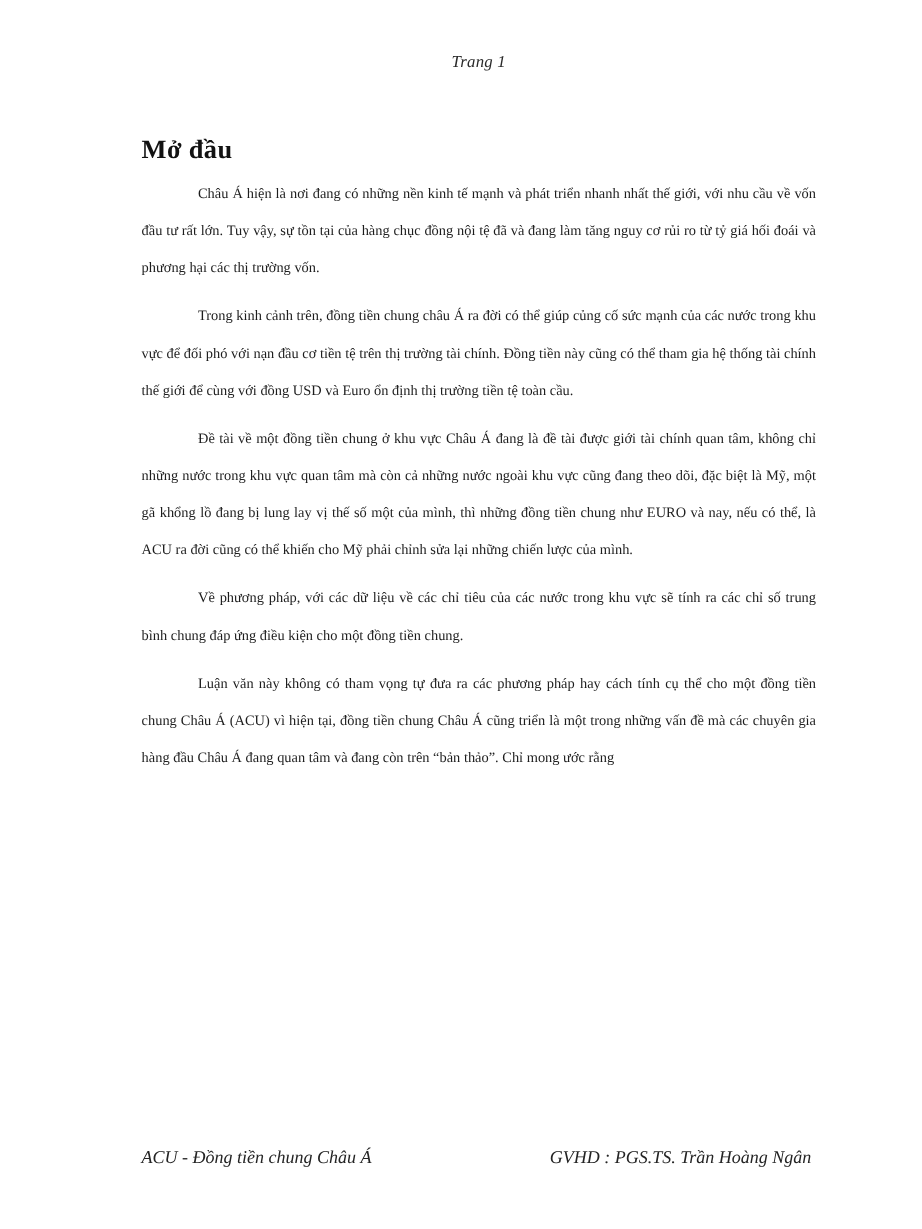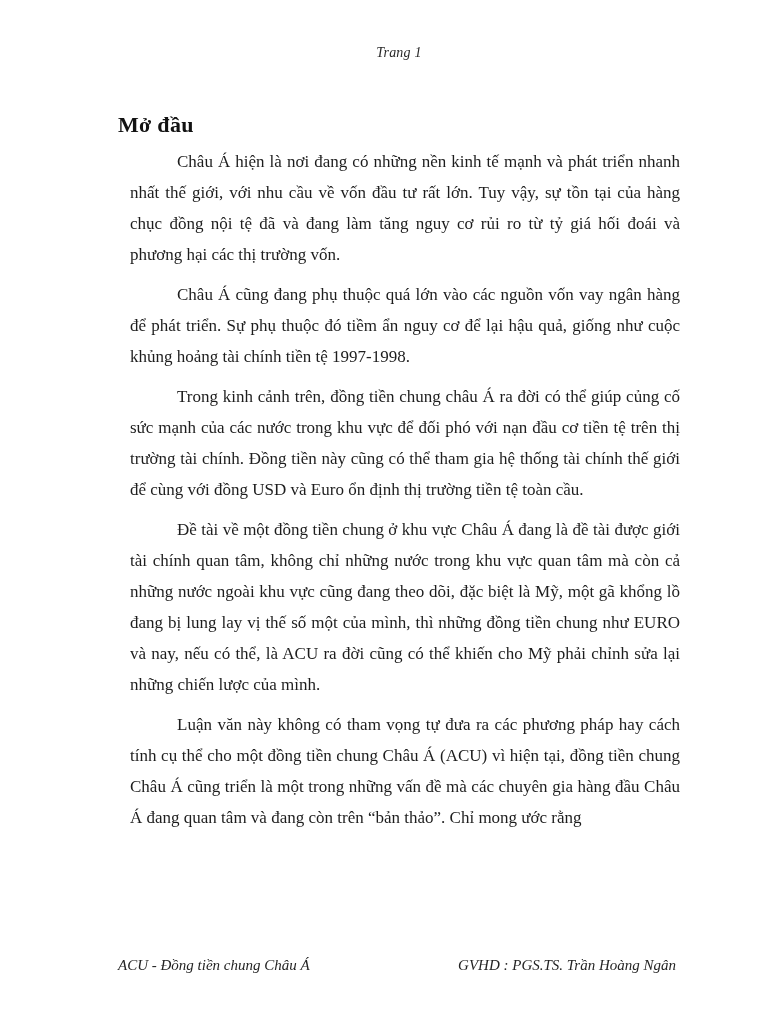--- a/index.html
+++ b/index.html
@@ -47,22 +47,22 @@
 
   
   .body-column {
     position: absolute;
     top: 146px;
     left: 118px;
     width: 562px;
   }
 
   .body-paragraph {
-    margin: 0 0 9px 12px;
-    font-size: 17px;
+    margin: 0 0 9px 0;
+    font-size: 12px;
     line-height: 31px;
     text-align: justify;
     text-indent: 47px;
     color: #1d1d1d;
     
     -webkit-font-smoothing: antialiased;
   }
 
   .body-paragraph:last-child {
     margin-bottom: 0;
@@ -97,23 +97,23 @@
 <div class="page">
 
   <div class="page-header">
     <span>Trang 1</span>
   </div>
 
   <h1 class="doc-title">Mở đầu</h1>
 
   <div class="body-column">
     <p class="body-paragraph">Châu Á hiện là nơi đang có những nền kinh tế mạnh và phát triển nhanh nhất thế giới, với nhu cầu về vốn đầu tư rất lớn. Tuy vậy, sự tồn tại của hàng chục đồng nội tệ đã và đang làm tăng nguy cơ rủi ro từ tỷ giá hối đoái và phương hại các thị trường vốn.</p>
-    <p class="body-paragraph">Châu Á cũng đang phụ thuộc quá lớn vào các nguồn vốn vay ngân hàng để phát triển. Sự phụ thuộc đó tiềm ẩn nguy cơ để lại hậu quả, giống như cuộc khủng hoảng tài chính tiền tệ 1997-1998.</p>
     <p class="body-paragraph">Trong kinh cảnh trên, đồng tiền chung châu Á ra đời có thể giúp củng cố sức mạnh của các nước trong khu vực để đối phó với nạn đầu cơ tiền tệ trên thị trường tài chính. Đồng tiền này cũng có thể tham gia hệ thống tài chính thế giới để cùng với đồng USD và Euro ổn định thị trường tiền tệ toàn cầu.</p>
     <p class="body-paragraph">Đề tài về một đồng tiền chung ở khu vực Châu Á đang là đề tài được giới tài chính quan tâm, không chỉ những nước trong khu vực quan tâm mà còn cả những nước ngoài khu vực cũng đang theo dõi, đặc biệt là Mỹ, một gã khổng lồ đang bị lung lay vị thế số một của mình, thì những đồng tiền chung như EURO và nay, nếu có thể, là ACU ra đời cũng có thể khiến cho Mỹ phải chỉnh sửa lại những chiến lược của mình.</p>
+    <p class="body-paragraph">Về phương pháp, với các dữ liệu về các chỉ tiêu của các nước trong khu vực sẽ tính ra các chỉ số trung bình chung đáp ứng điều kiện cho một đồng tiền chung.</p>
     <p class="body-paragraph">Luận văn này không có tham vọng tự đưa ra các phương pháp hay cách tính cụ thể cho một đồng tiền chung Châu Á (ACU) vì hiện tại, đồng tiền chung Châu Á cũng triển là một trong những vấn đề mà các chuyên gia hàng đầu Châu Á đang quan tâm và đang còn trên “bản thảo”. Chỉ mong ước rằng</p>
   </div>
 
   <div class="page-footer">
     <span class="footer-left">ACU - Đồng tiền chung Châu Á</span>
     <span class="footer-right">GVHD : PGS.TS. Trần Hoàng Ngân</span>
   </div>
 
 </div>
 

